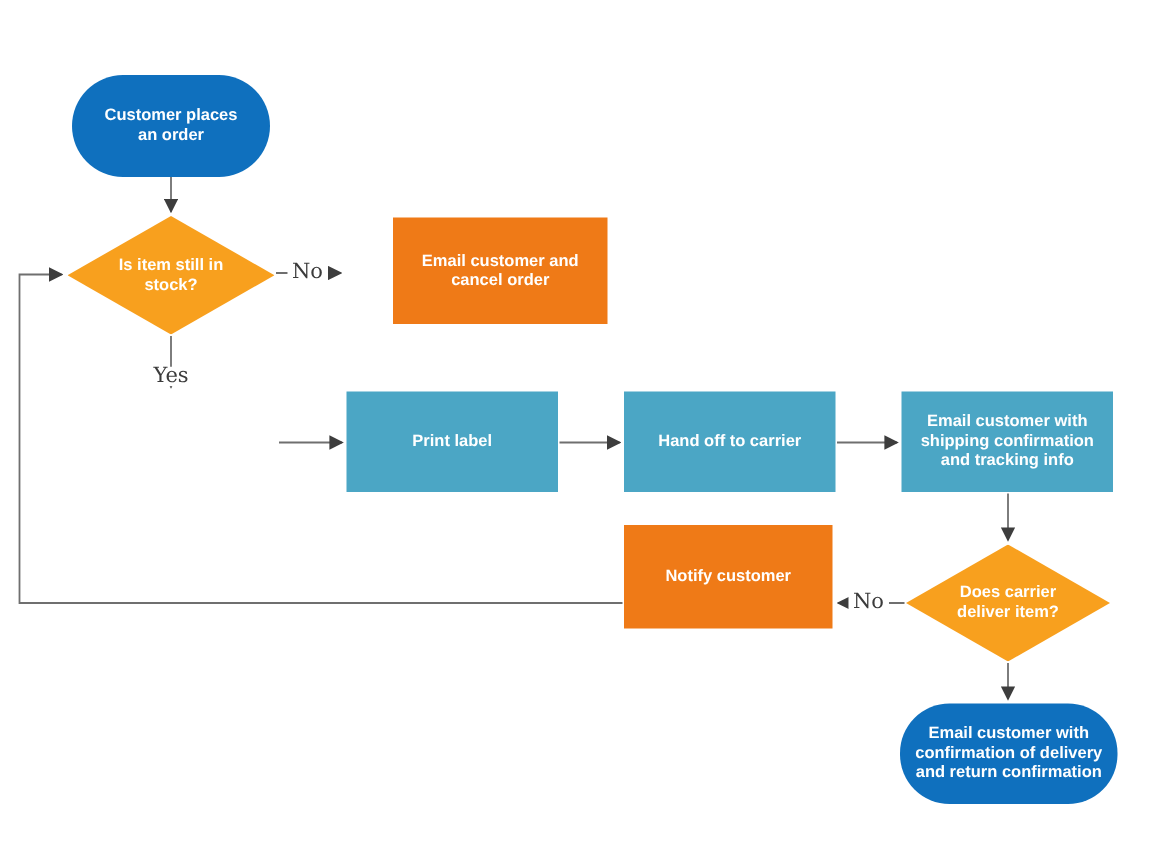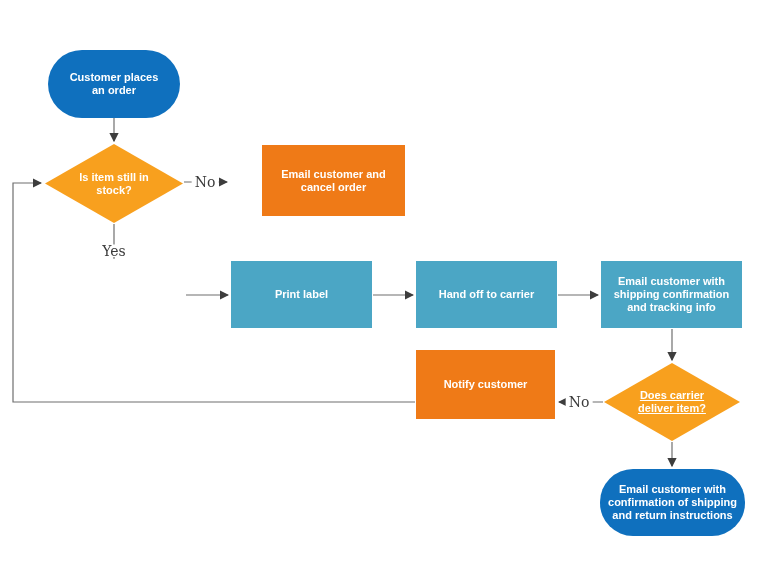--- a/index.html
+++ b/index.html
@@ -43,21 +43,21 @@
   .amber  { background: #F8A01E; }
 
   
   #n-start    { left: 48px;  top: 50px;  width: 132px; height: 68px; padding: 0 14px; }
   #n-stock    { left: 45px;  top: 144px; width: 138px; height: 79px; }
   #n-cancel   { left: 230px; top: 145px; width: 143px; height: 71px; padding: 0 14px; margin-left: 32px; }
   #n-pack     { left: 45px;  top: 261px; width: 140px; height: 67px; padding: 0 10px; }
   #n-print    { left: 231px; top: 261px; width: 141px; height: 67px; padding: 12px 10px; }
   #n-handoff  { left: 416px; top: 261px; width: 141px; height: 67px; padding: 0 10px; }
   #n-shipmail { left: 601px; top: 261px; width: 141px; height: 67px; padding: 0 9px; }
-  #n-deliver  { left: 604px; top: 363px; width: 136px; height: 78px; text-decoration: underline; }
+  #n-deliver  { left: 604px; top: 363px; width: 136px; height: 78px; }
   #n-notify   { left: 416px; top: 350px; width: 139px; height: 69px; padding: 0 10px; }
   #n-end      { left: 600px; top: 469px; width: 145px; height: 67px; padding: 0 8px; border-radius: 33px; }
 
   .edge-label {
     position: absolute;
     transform: translate(-50%, -50%);
     background: #ffffff;
     color: #3b3b3b;
     font-family: "DejaVu Serif", serif;
     font-size: 14px;
@@ -125,21 +125,21 @@
 
   <div id="n-deliver" class="node decision amber">
     <span class="inner">Does carrier deliver item?</span>
   </div>
 
   <div id="n-notify" class="node orange">
     <span class="inner">Notify customer</span>
   </div>
 
   <div id="n-end" class="node terminator blue">
-    <span class="inner">Email customer with confirmation of shipping and return instructions</span>
+    <span class="inner">Email customer with confirmation of delivery and return confirmation</span>
   </div>
 
   <span id="lbl-stock-no" class="edge-label">No</span>
 
   <span id="lbl-stock-yes" class="edge-label">Yes</span>
 
   <span id="lbl-deliver-no" class="edge-label">No</span>
 
 </div>
 

